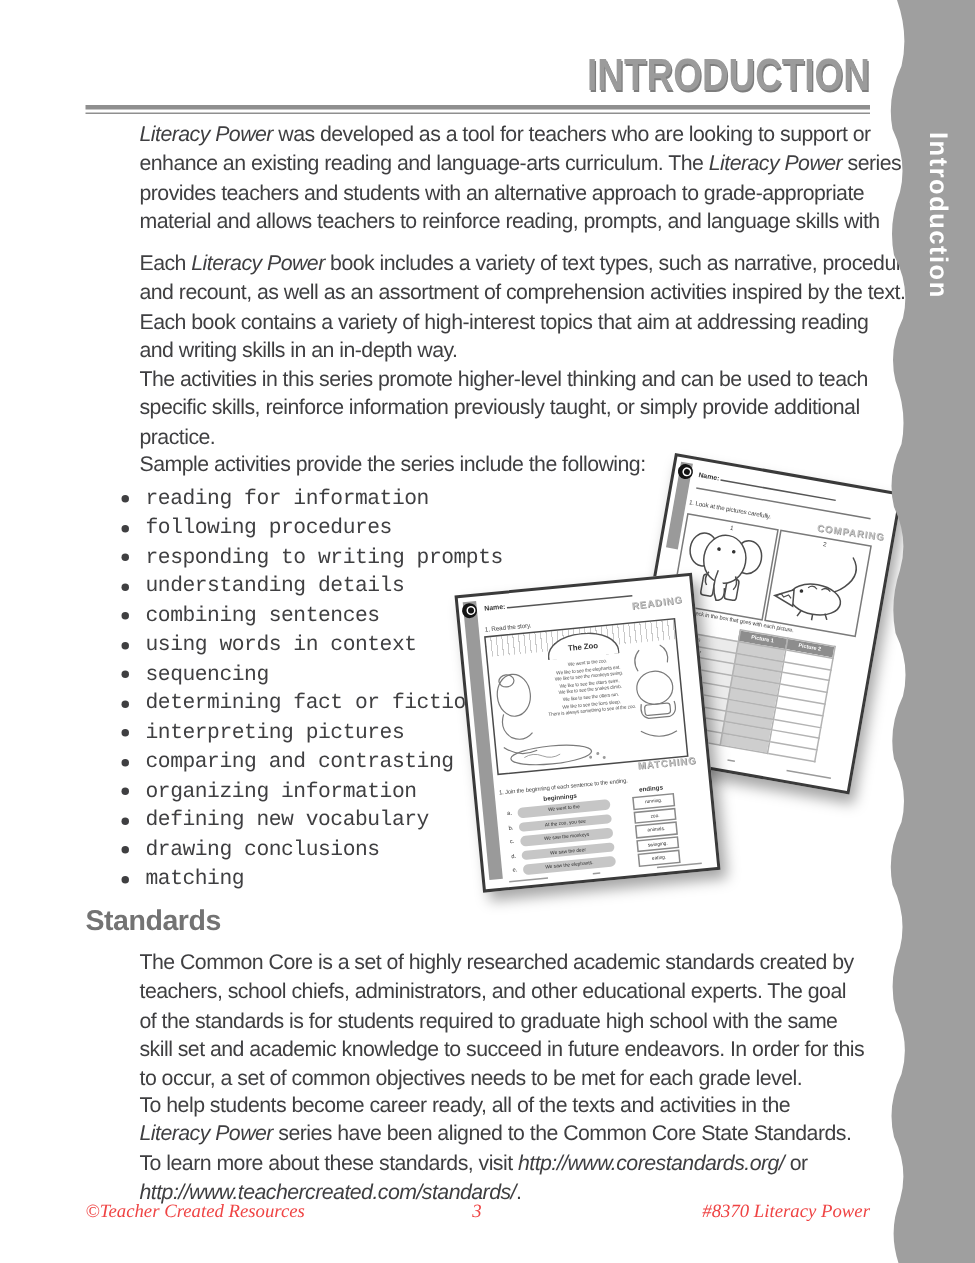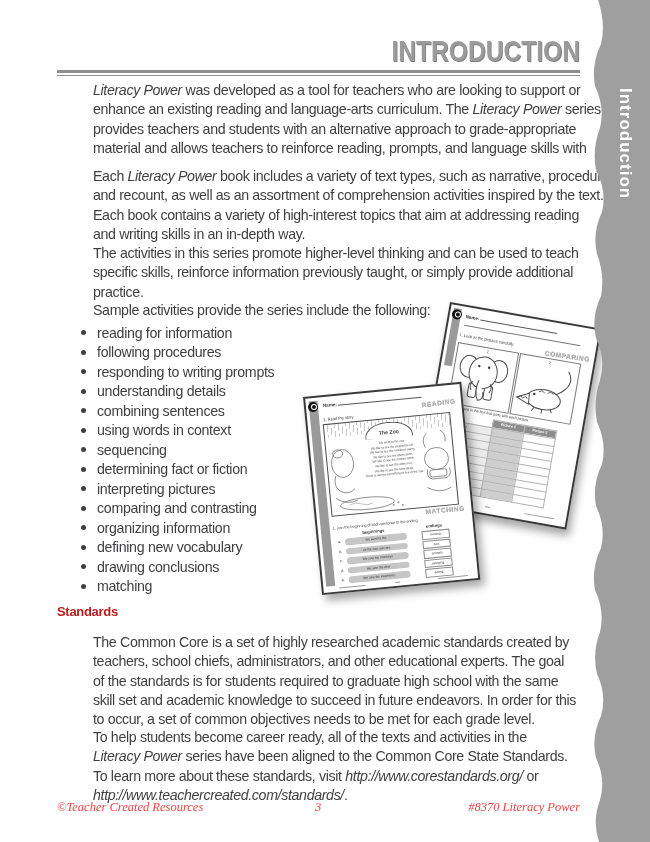--- a/index.html
+++ b/index.html
@@ -11,25 +11,25 @@
   .page-title{top:34px;right:70px;font-size:30px;font-weight:800;color:#9b9b9b;
     text-shadow:1px 1px 0 #7d7d7d;transform:scaleX(0.82);transform-origin:100% 50%;
     letter-spacing:0px;white-space:nowrap;}
   .double-rule{top:70px;left:57px;width:523px;height:2px;
     border-top:3px solid #8f8f8f;border-bottom:1.5px solid #8f8f8f;}
 
   
   .para{left:57px;width:545px;font-size:14.2px;letter-spacing:-0.35px;}
   .ln{white-space:nowrap;height:19.3px;line-height:19.3px;margin-left:36px;}
   .it{font-style:italic;}
-  .bullets{left:57px;top:323px;}
+  .bullets{left:57px;top:323px;font-family:Liberation Mono, monospace;}
   .bullets .bi{display:flex;align-items:center;height:19.5px;padding-left:24px;
     font-size:14.2px;letter-spacing:-0.3px;}
   .bullets .dot{width:5px;height:5px;border-radius:50%;background:#3f3f41;margin-right:11px;flex:none;}
-  .h2{left:57px;top:604px;font-size:13px;font-weight:800;color:#b91c1c;letter-spacing:-0.3px;}
+  .h2{left:57px;top:604px;font-size:19px;font-weight:800;color:#737373;letter-spacing:-0.3px;}
 
   
   .footer-left{left:57px;top:800px;}
   .footer-center{left:318px;top:800px;transform:translateX(-50%);}
   .footer-right{right:70px;top:800px;}
   .pfoot{font-family:"Liberation Serif",serif;font-style:italic;font-size:12.5px;color:#ef4444;}
 
   
   .torn-band{top:0;right:0;width:62px;height:842px;z-index:6;}
   .side-label{top:88px;right:15px;z-index:7;writing-mode:vertical-rl;

